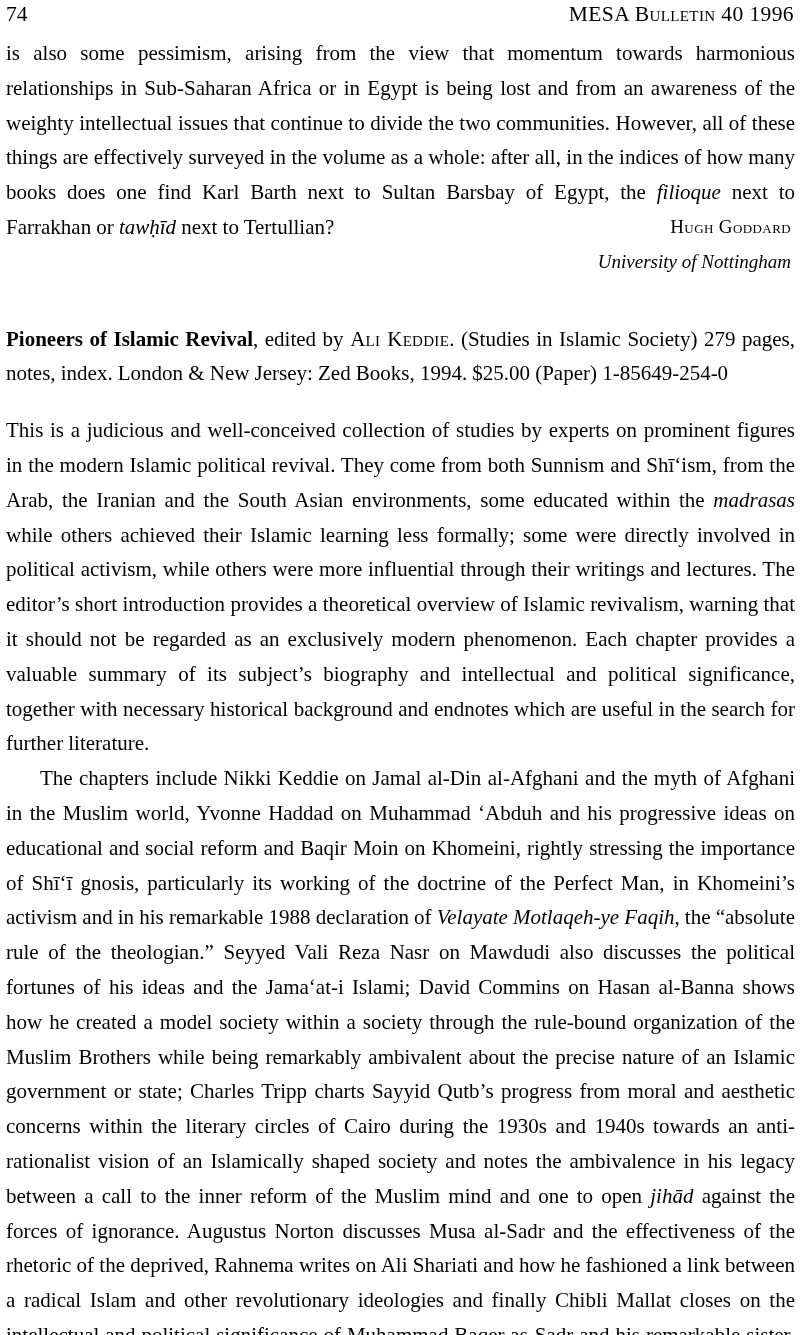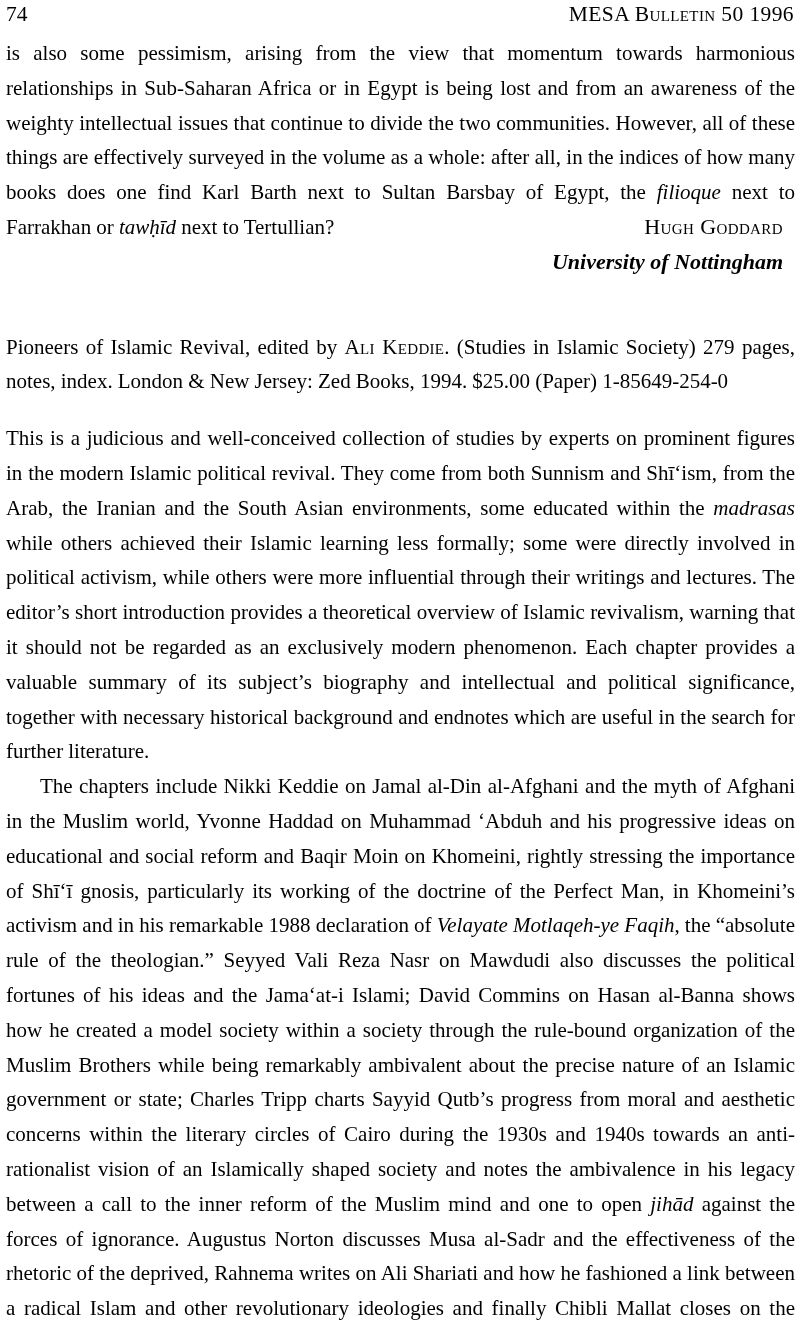--- a/index.html
+++ b/index.html
@@ -66,60 +66,59 @@
     text-align: justify;
     text-justify: inter-word;
     word-spacing: -0.1px;
     hyphens: none;
   }
   p.body.indent {
     text-indent: 34px;
   }
 
   .it { font-style: italic; }
-  .bd { font-weight: normal; }
+  .bd { font-weight: bold; }
   .sc {
     font-variant: small-caps;
     letter-spacing: 0.3px;
   }
 
   
   .sig {
-    margin: 12px;
-    font-size: 22px;
+    margin: 4px;
+    font-size: 19px;
     line-height: 34.8px;
     text-align: right;
   }
   .sig .name {
     font-variant: small-caps;
     letter-spacing: 0.4px;
   }
   .sig .affil {
     font-style: italic;
-    font-weight: bold;
   }
   .gap-section { height: 38px; }
   .gap-after-cite { height: 22px; }
 
   
   .scan-tint {
     position: absolute;
     inset: 0;
     pointer-events: none;
     background: transparent;
   }
 </style>
 </head>
 <body>
 
 <div class="page">
 
   <div class="runhead">
     <span class="folio">74</span>
-    <span class="runtitle">MESA Bulletin 50 1996</span>
+    <span class="runtitle">MESA Bulletin 40 1996</span>
   </div>
 
   <div class="column">
 
     <p class="body"><span>is also some pessimism, arising from the view that momentum towards harmonious relationships in Sub-Saharan Africa or in Egypt is being lost and from an awareness of the weighty intellectual issues that continue to divide the two communities.  However, all of these things are effectively surveyed in the volume as a whole: after all, in the indices of how many books does one find Karl Barth next to Sultan Barsbay of Egypt, the </span><span class="it">filioque</span><span> next to Farrakhan or </span><span class="it">tawḥīd</span><span> next to Tertullian?</span></p>
 
     <div class="sig" style="margin-top:-34.8px;">
       <div class="name">Hugh Goddard</div>
       <div class="affil">University of Nottingham</div>
     </div>

